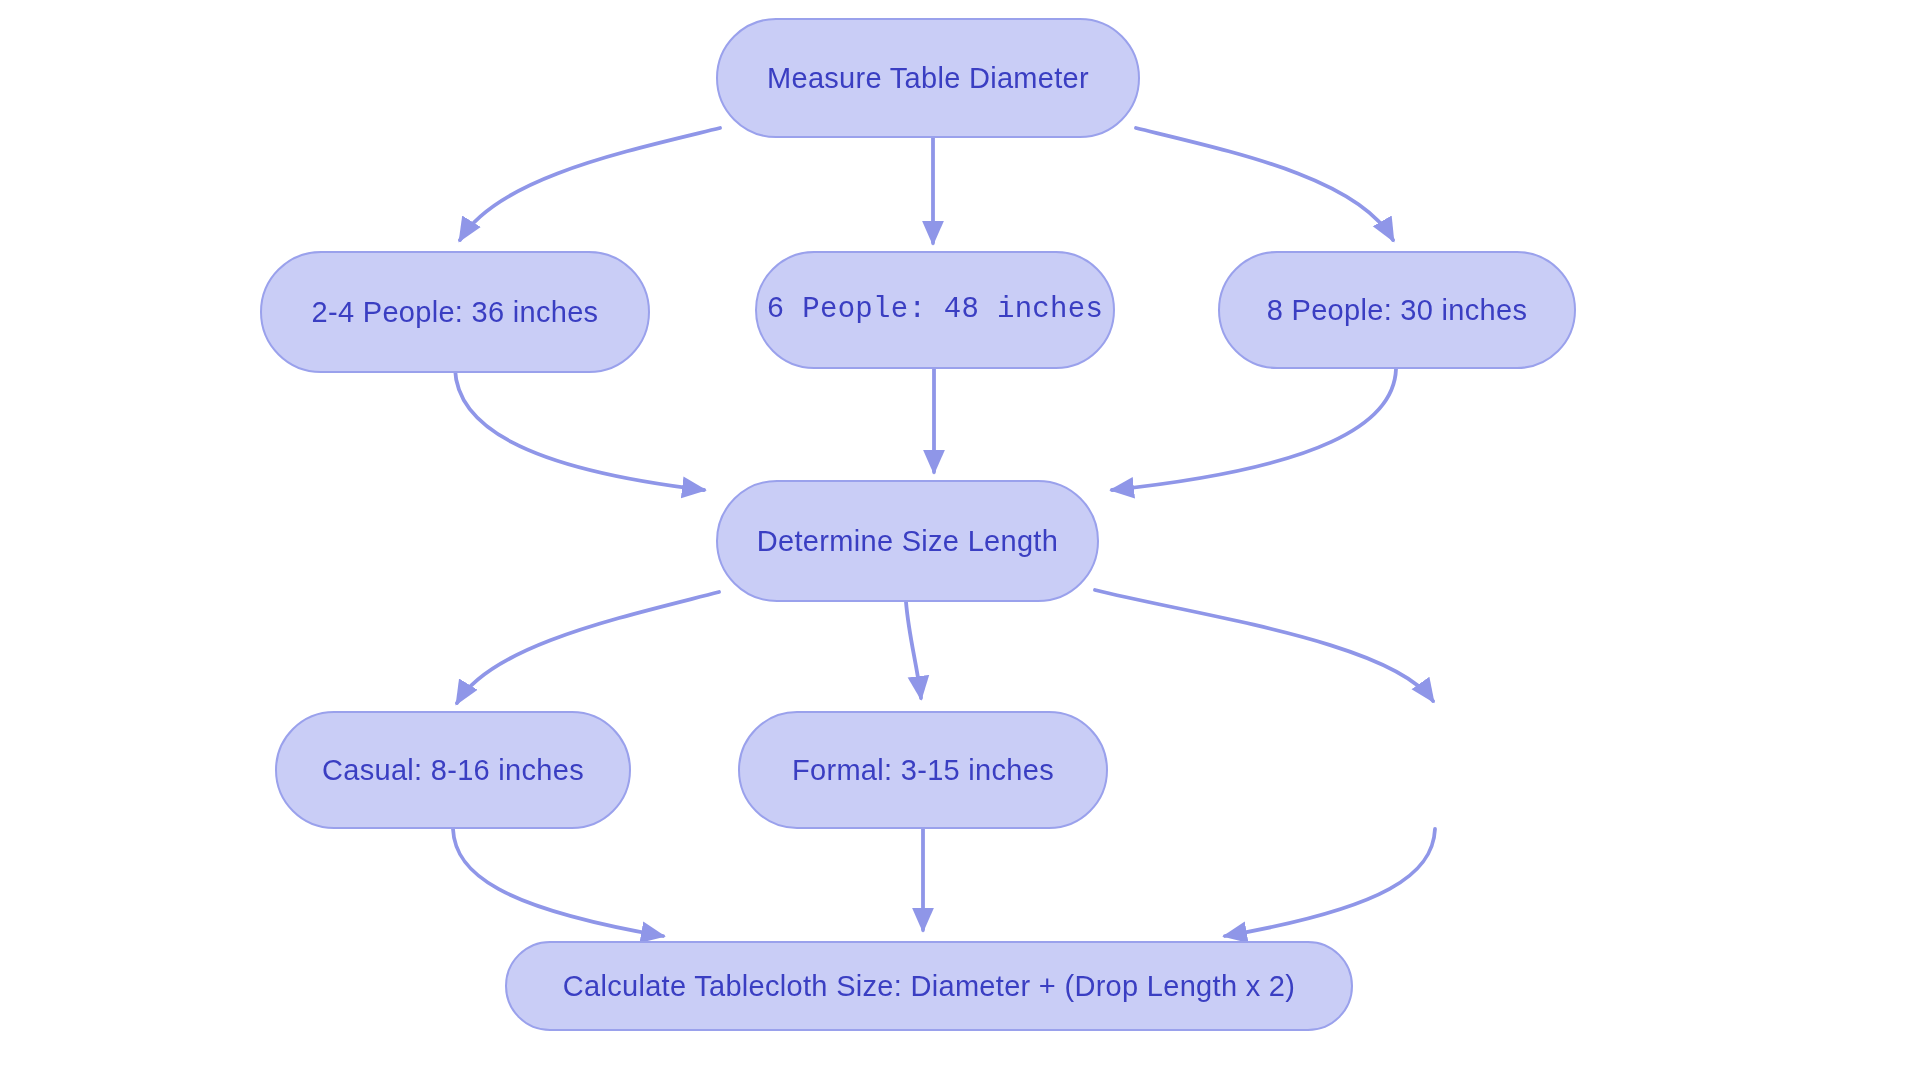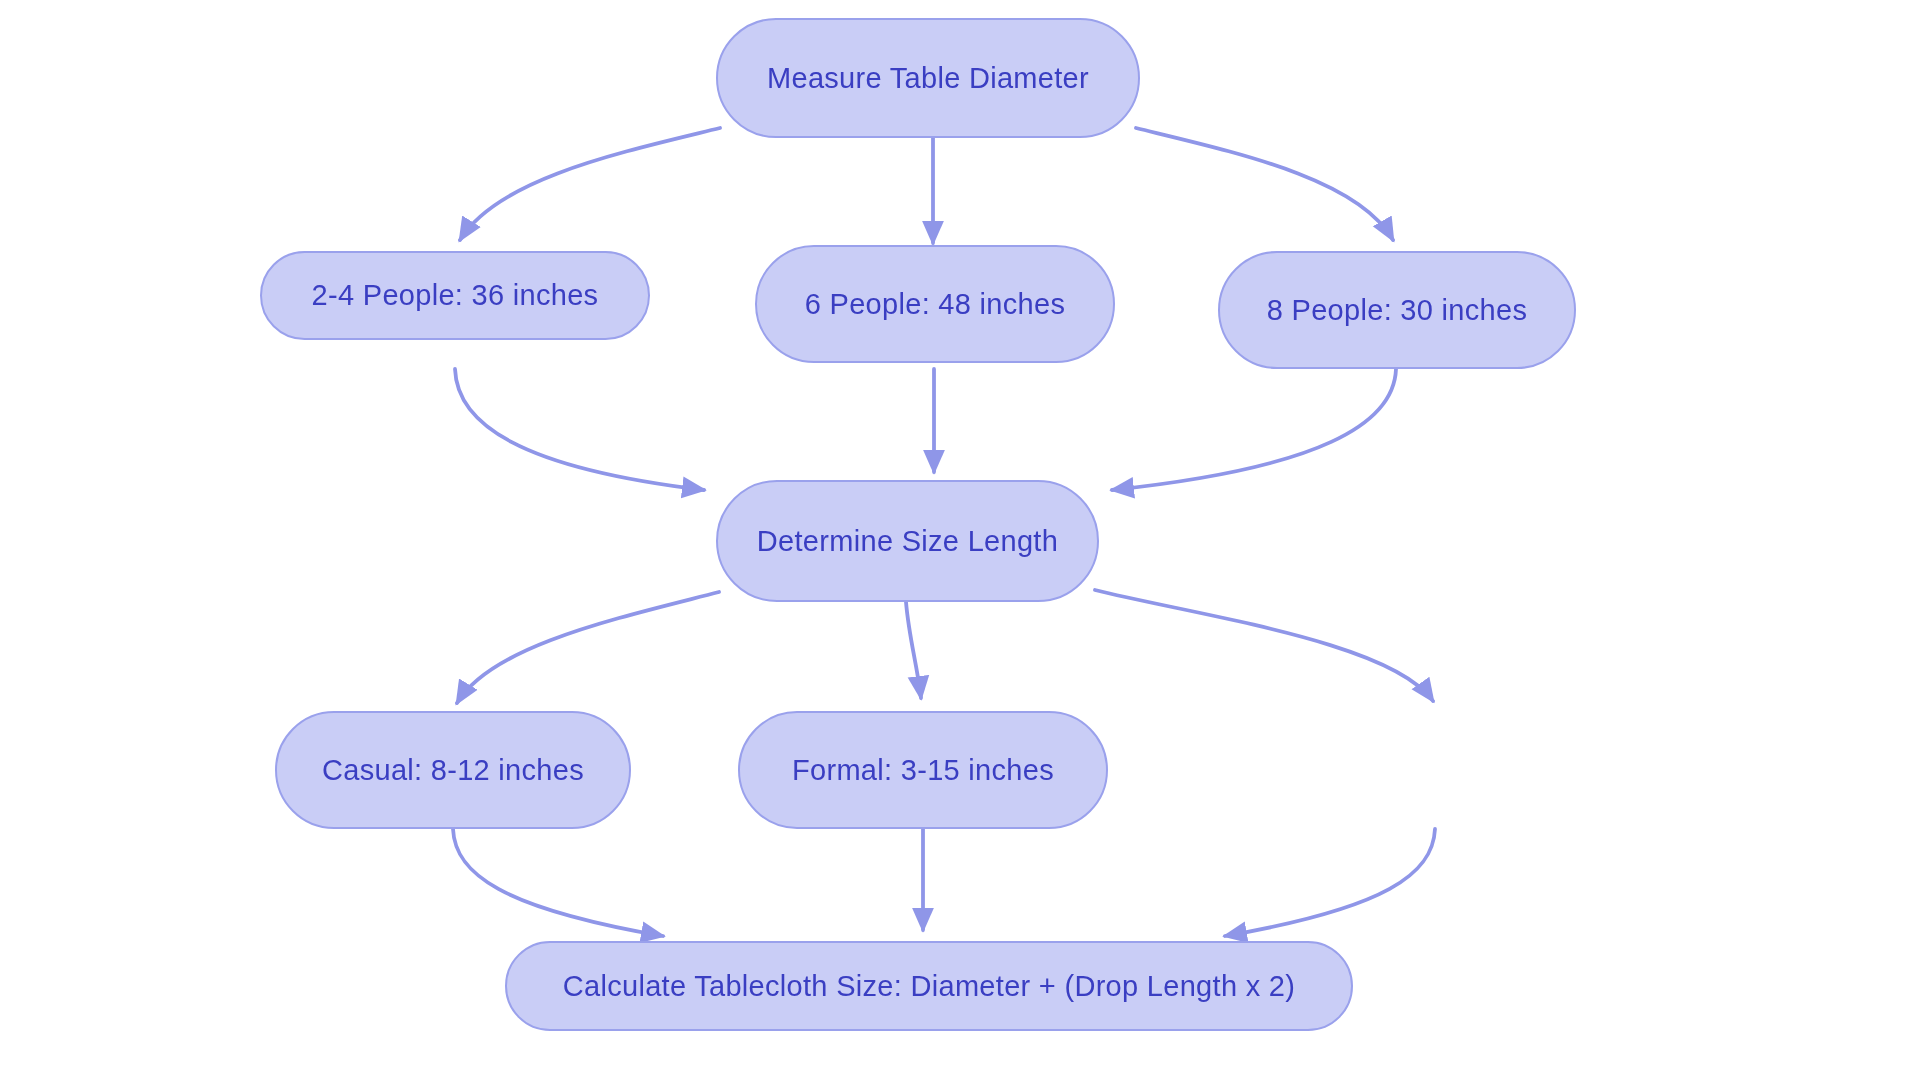--- a/index.html
+++ b/index.html
@@ -74,38 +74,38 @@
 
     <path class="edge" d="M 453 829 C 455 874, 502 908, 663 936" marker-end="url(#arrowhead)"></path>
     <path class="edge" d="M 923 829 L 923 930" marker-end="url(#arrowhead)"></path>
     <path class="edge" d="M 1435 829 C 1433 874, 1386 908, 1225 936" marker-end="url(#arrowhead)"></path>
   </svg>
 
   <div class="node" style="left:716px;top:18px;width:424px;height:120px;">
     <span class="node-label">Measure Table Diameter</span>
   </div>
 
-  <div class="node" style="left:260px;top:251px;width:390px;height:89px;">
+  <div class="node" style="left:260px;top:251px;width:390px;height:122px;">
     <span class="node-label">2-4 People: 36 inches</span>
   </div>
 
-  <div class="node" style="left:755px;top:245px;width:360px;height:118px;">
+  <div class="node" style="left:755px;top:251px;width:360px;height:118px;font-family:Liberation Mono, monospace;">
     <span class="node-label">6 People: 48 inches</span>
   </div>
 
   <div class="node" style="left:1218px;top:251px;width:358px;height:118px;">
     <span class="node-label">8 People: 30 inches</span>
   </div>
 
   <div class="node" style="left:716px;top:480px;width:383px;height:122px;">
     <span class="node-label">Determine Size Length</span>
   </div>
 
   <div class="node" style="left:275px;top:711px;width:356px;height:118px;">
-    <span class="node-label">Casual: 8-12 inches</span>
+    <span class="node-label">Casual: 8-16 inches</span>
   </div>
 
   <div class="node" style="left:738px;top:711px;width:370px;height:118px;">
     <span class="node-label">Formal: 3-15 inches</span>
   </div>
 
 
   <div class="node" style="left:505px;top:941px;width:848px;height:90px;">
     <span class="node-label">Calculate Tablecloth Size: Diameter + (Drop Length x 2)</span>
   </div>

